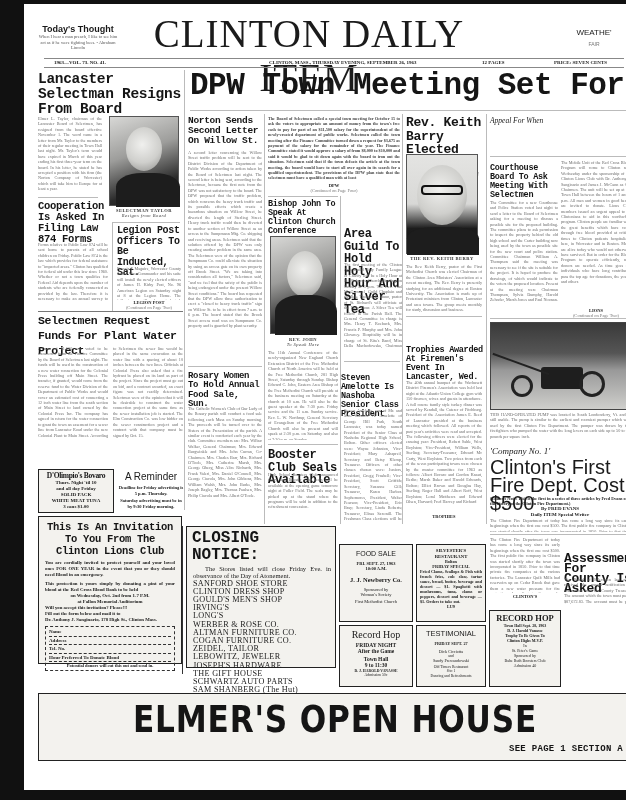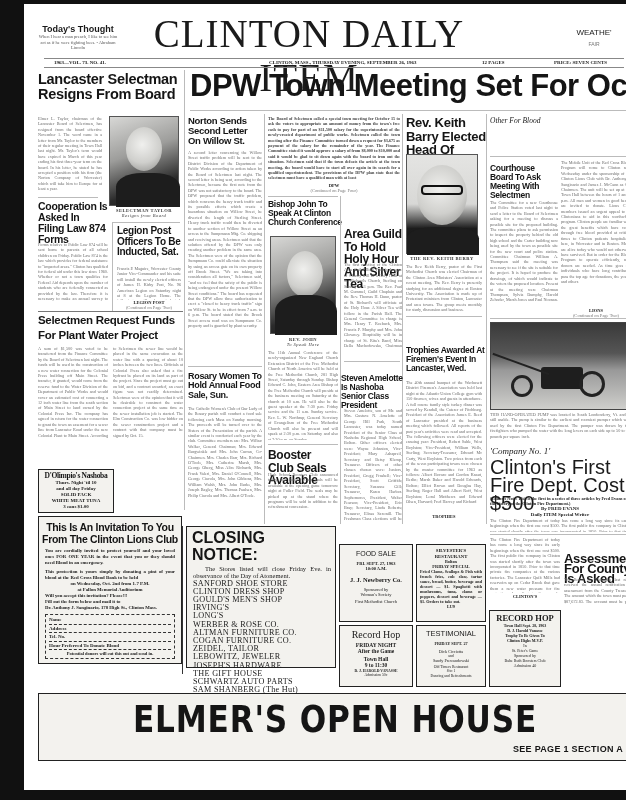--- a/index.html
+++ b/index.html
@@ -7,21 +7,21 @@
 .page{position:absolute;left:24px;top:4px;width:616px;height:786px;background:#ffffff;color:#1a1a1a;font-family:"Liberation Serif",serif}
 .abs{position:absolute}
 .masthead-title{position:absolute;left:105px;top:8px;width:360px;text-align:center;font-family:"Liberation Serif",serif;font-size:39px;letter-spacing:1px;color:#1b1b1b;line-height:44px}
 .thought{position:absolute;left:14px;top:20px;width:80px;text-align:center}
 .thought .h{font-family:"Liberation Sans",sans-serif;font-weight:bold;font-size:9px}
 .thought .t{font-size:4.5px;line-height:5.5px;color:#555}
 .weather{position:absolute;left:540px;top:24px;font-family:"Liberation Sans",sans-serif;font-size:8px;text-align:center;width:60px}
 .weather .v{font-size:5px;color:#777;margin-top:4px}
 .infobar{position:absolute;left:20px;top:54px;width:580px;height:10px;border-top:1px solid #888;border-bottom:1px solid #888;font-size:5px;font-weight:bold;line-height:8px}
 .infobar span{position:absolute;top:0}
-.hd{font-family:Liberation Sans, sans-serif;font-weight:bold;color:#151515;line-height:1.05;letter-spacing:-0.3px}
+.hd{font-family:Liberation Mono, monospace;font-weight:bold;color:#151515;line-height:1.05;letter-spacing:-0.3px}
 .body{font-size:4.2px;line-height:5.4px;color:#6a6a6a;text-align:justify}
 .rule{position:absolute;background:#bbb}
 .photo{position:absolute;background:linear-gradient(160deg,#d8d8d6 0%,#9d9d9b 40%,#2b2b2b 75%,#161616 100%);border:1px solid #555}
 .photo .face{position:absolute;border-radius:50%;background:radial-gradient(circle at 45% 40%,#f0f0ee 0%,#cfcfcc 55%,#8b8b89 100%)}
 .photo .suit{position:absolute;background:#1d1d1d;border-radius:40% 40% 0 0}
 .caption{position:absolute;font-size:4.5px;text-align:center;font-weight:bold;letter-spacing:0.5px;color:#333}
 .box{position:absolute;border:1.5px solid #222;background:#f3f2ee}
 .center{text-align:center}
 .sm{font-size:5px;line-height:6.5px}
 .adline{font-size:6.5px;line-height:8px;text-align:center;font-weight:bold}
@@ -78,28 +78,33 @@
     <div>LEGION POST</div>
     <div style="font-weight:normal;color:#777">(Continued on Page Two)</div>
   </div>
   <div class="rule" style="left:88px;top:218px;width:1px;height:90px"></div>
 
   <div class="rule" style="left:14px;top:307px;width:145px;height:1px;background:#777"></div>
   <div class="abs hd" style="left:14px;top:309px;width:145px;font-size:11.5px;line-height:15px">Selectmen Request Funds For Plant Water Project</div>
   <div class="abs body" style="left:14px;top:342px;width:145px;height:120px;overflow:hidden;column-count:2;column-gap:5px">A sum of $1,500 was voted to be transferred from the Finance Committee by the Board of Selectmen last night. The funds will be used in the construction of a new water connection for the Colonial Press building off Main Street. The transfer, if granted, would come from the reserve fund to the Water Division of the Department of Public Works and would cover an estimated cost of connecting a 12 inch water line from the south section of Main Street to land owned by the Colonial Press Inc. The company has agreed in return for the water connection to grant the town an easement for a sewer line from Lancaster Road under the new Colonial Plant to Main Street. According to Selectmen the sewer line would be placed in the same excavation as the water line with a spacing of about 10 inches between the two lines. Officials at Colonial Press also asked that a fire hydrant be placed on its land as part of the project. Since the project must go out on bid, and a contract awarded, an exact figure was not readily determined. Selectmen were of the opinion that it will be desirable to construct the water connection project at the same time as the sewer installation job is started. The Elm Construction Co. was low bidder on the sewer construction project and a contract with that company must be signed by Oct. 15.</div>
 
   <div class="box" style="left:14px;top:465px;width:76px;height:44px;border-width:1px">
-    <div class="hd center" style="font-size:7.5px;margin-top:2px;font-family:'Liberation Serif',serif">D'Olimpio's Nashoba</div>
+    <div class="hd center" style="font-size:7.5px;margin-top:2px;font-family:'Liberation Serif',serif">D'Olimpio's Bovaro</div>
     <div class="adline" style="font-size:5px;line-height:6px">Thurs. Night 'til 10</div>
     <div class="adline" style="font-size:5px;line-height:6px">and all day Friday</div>
     <div class="adline" style="font-size:5px;line-height:6px">SOLID PACK</div>
     <div class="adline" style="font-size:5px;line-height:6px">WHITE MEAT TUNA</div>
     <div class="adline" style="font-size:5px;line-height:6px">3 cans $1.00</div>
   </div>
 
+  <div class="abs" style="left:94px;top:467px;width:66px;height:42px">
+    <div class="center" style="font-family:'Liberation Sans',sans-serif;font-size:10px">A Reminder</div>
+    <div class="center" style="font-size:4.5px;line-height:5.5px;font-weight:bold;margin-top:3px">Deadline for Friday advertising is 5 p.m. Thursday.</div>
+    <div class="center" style="font-size:4.5px;line-height:5.5px;font-weight:bold;margin-top:2px">Saturday advertising must be in by 9:30 Friday morning.</div>
+  </div>
 
   <div class="box" style="left:14px;top:512px;width:144px;height:148px">
     <div class="hd center" style="font-size:10.5px;margin-top:4px;line-height:12px;padding:0 3px">This Is An Invitation To You From The Clinton Lions Club</div>
     <div style="font-size:4.8px;line-height:6px;padding:3px 6px 0;font-weight:bold;text-align:justify">You are cordially invited to protect yourself and your loved ones FOR ONE YEAR in the event that you or they should need Blood in an emergency.</div>
     <div style="font-size:4.8px;line-height:6px;padding:3px 6px 0;font-weight:bold;text-align:justify">This protection is yours simply by donating a pint of your blood at the Red Cross Blood Bank to be held</div>
     <div class="center" style="font-size:4.8px;line-height:6px;font-weight:bold">on Wednesday, Oct. 2nd from 1-7 P.M.</div>
     <div class="center" style="font-size:4.8px;line-height:6px;font-weight:bold">at Fallon Memorial Auditorium</div>
     <div style="font-size:4.8px;line-height:6px;font-weight:bold;padding-left:6px">Will you accept this invitation? Please!!!</div>
     <div style="font-size:4.8px;line-height:6px;font-weight:bold;padding-left:6px">Fill out the form below and mail it to</div>
     <div style="font-size:4.8px;line-height:6px;font-weight:bold;padding-left:6px">Dr. Anthony J. Sanginario, 178 High St., Clinton Mass.</div>
@@ -161,21 +166,21 @@
   <div class="abs body" style="left:382px;top:260px;width:76px;height:50px;overflow:hidden">The Rev. Keith Berry, pastor of the First Methodist Church was elected Chairman of the Clinton Area Ministers' Association at a recent meeting. The Rev. Berry is presently studying for an additional degree at Boston University. The Association is made up of Protestant ministers from Clinton, Lancaster and area towns. The group meets monthly for study, discussion and business.</div>
 
   <div class="rule" style="left:382px;top:312px;width:76px;height:1px"></div>
   <div class="abs hd" style="left:382px;top:342px;width:80px;font-size:8.5px">Trophies Awarded At Firemen's Event In Lancaster, Wed.</div>
   <div class="abs body" style="left:382px;top:376px;width:76px;height:134px;overflow:hidden">The 40th annual banquet of the Wachusett District Firemen's Association was held last night at the Atlantic Union College gym with 150 firemen, wives and guests in attendance. A full course family style turkey dinner was served by Kendall, the Caterer of Fitchburg. President of the Association James E. Reed of Lancaster presided at the business meeting which followed. All reports of the past year's activities were read and accepted. The following officers were elected for the ensuing year: President, Robert Sable, West Boylston; Vice-President, William Wells, Sterling; Secretary-Treasurer, Edward Mc Carty, West Boylston. Two prizes from each of the seven participating towns were chosen by the muster committee for 1963 as follows: Albert Bovaro and Gordon Knaut, Berlin; Marsh Baker and Harold Edwards, Bolton; Elliot Brown and Douglas Hay, Sterling; Roger Hall and Albert Roff, West Boylston; Loral Matthews and Edward Olsen, Harvard; Fred Harvey and Richard</div>
   <div class="abs sm center" style="left:382px;top:510px;width:76px;font-size:4.5px;line-height:5px;font-weight:bold">
     <div>TROPHIES</div>
   </div>
   <div class="rule" style="left:462px;top:110px;width:1px;height:410px"></div>
 
-  <div class="abs" style="left:466px;top:112px;font-family:'Liberation Serif',serif;font-style:italic;font-size:7.5px">Other For Blood</div>
+  <div class="abs" style="left:466px;top:112px;font-family:'Liberation Serif',serif;font-style:italic;font-size:7.5px">Appeal For When</div>
   <div class="rule" style="left:466px;top:152px;width:140px;height:1px"></div>
   <div class="abs body" style="left:537px;top:156px;width:70px;height:146px;overflow:hidden">The Mobile Unit of the Red Cross Blood Program will come to Clinton next Wednesday under the sponsorship of the Clinton Lions Club with Dr. Anthony J. Sanginario and James J. McCann as Co-Chairmen. The unit will be set up at the Town Hall between the hours of 1 and 7 p.m. All men and women in good health are invited to donate. Lions Club members issued an urgent appeal to all Clintonians to aid in this worthwhile program. Clinton people are familiar with the great benefits which have come through free blood provided at critical times to Clinton patients hospitalized here, in Worcester and in Boston. Many are alive today who would not otherwise have survived. But in order for the Blood Program to operate efficiently, new donors are needed. As time goes on, individuals who have long contributed pass the top age for donations, the young and others</div>
   <div class="abs sm center" style="left:537px;top:304px;width:70px;font-size:4.5px;line-height:5px;font-weight:bold">
     <div>LIONS</div>
     <div style="font-weight:normal;color:#777">(Continued on Page Two)</div>
   </div>
 
   <div class="abs hd" style="left:466px;top:160px;width:68px;font-size:8.5px">Courthouse Board To Ask Meeting With Selectmen</div>
   <div class="abs body" style="left:466px;top:196px;width:68px;height:110px;overflow:hidden">The Committee for a new Courthouse and Police Station voted last night to send a letter to the Board of Selectmen asking for a meeting to discuss a possible site for the proposed building. The committee plans to ask permission to inspect the property behind the old high school and the Carter building now being used by the town as possible site for the new court and police station. Committee Chairman William A. Thompson said the meeting was necessary to see if the site is suitable for the project. It is hoped to produce the drawings, of which would indicate to the voters the proposed location. Present at the meeting were Chairman Thompson, Sylvia Dumphy, Harold Zehnder, Marsh Jones and Paul Noonan.</div>
 

